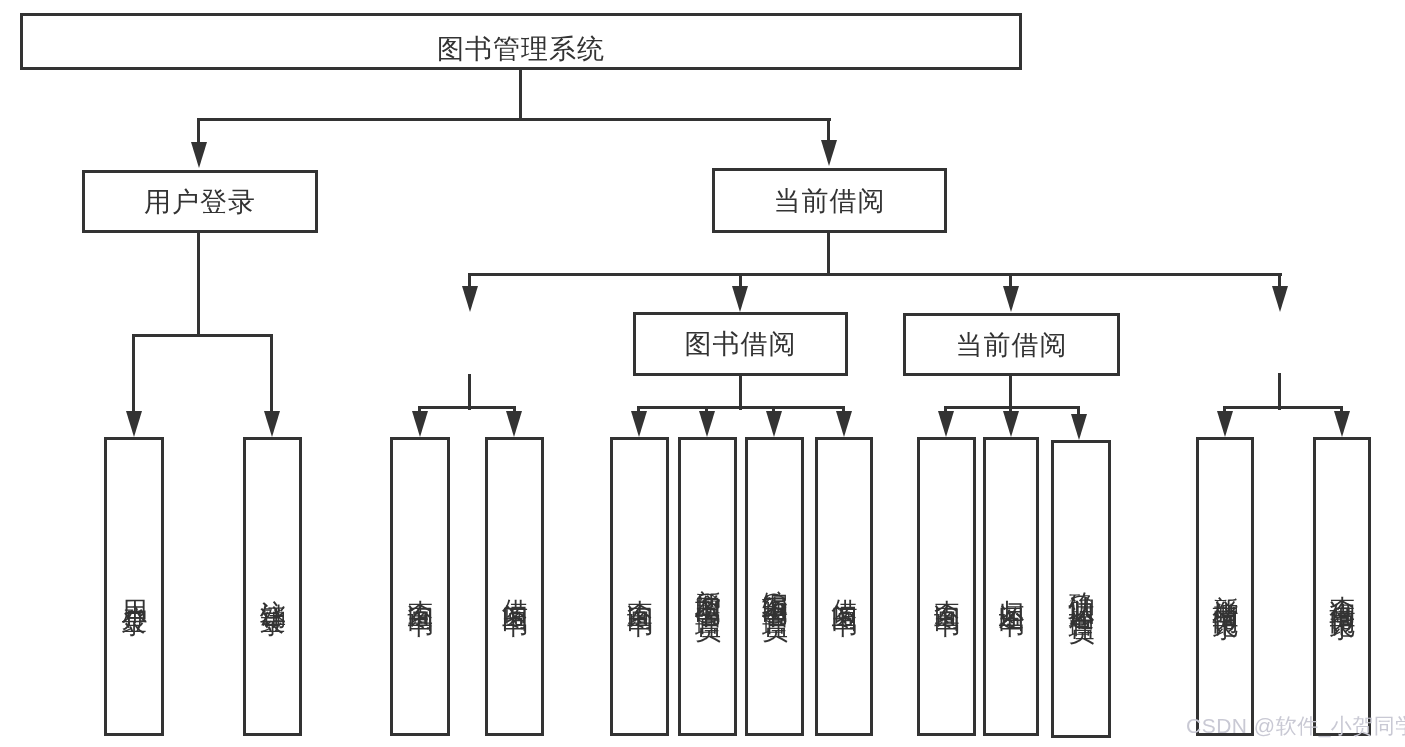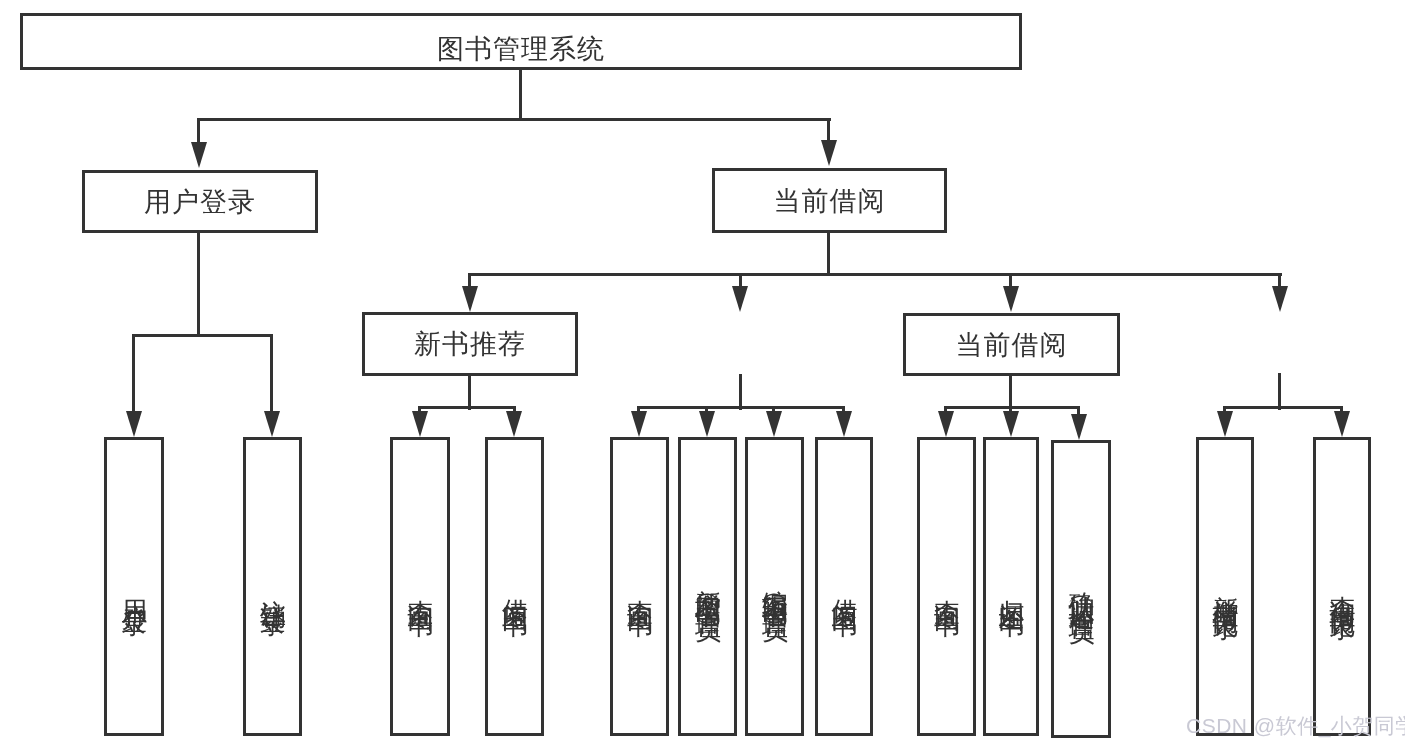--- a/index.html
+++ b/index.html
@@ -43,22 +43,22 @@
     <span class="hlabel">图书管理系统</span>
   </div>
 
   <div class="box" style="left:82px;top:170px;width:236px;height:63px;">
     <span class="hlabel">用户登录</span>
   </div>
   <div class="box" style="left:712px;top:168px;width:235px;height:65px;">
     <span class="hlabel">当前借阅</span>
   </div>
 
-  <div class="box" style="left:362px;top:312px;width:216px;height:64px;">
-    <span class="hlabel">新书推荐</span>
+  <div class="box" style="left:633px;top:312px;width:215px;height:64px;">
+    <span class="hlabel">图书借阅</span>
   </div>
   <div class="box" style="left:903px;top:313px;width:217px;height:63px;">
     <span class="hlabel">当前借阅</span>
   </div>
 
   <div class="box vbox" style="left:104px;top:437px;width:60px;height:299px;">
     <span class="vlabel">用户登录</span>
   </div>
   <div class="box vbox" style="left:243px;top:437px;width:59px;height:299px;">
     <span class="vlabel">注销登录</span>

